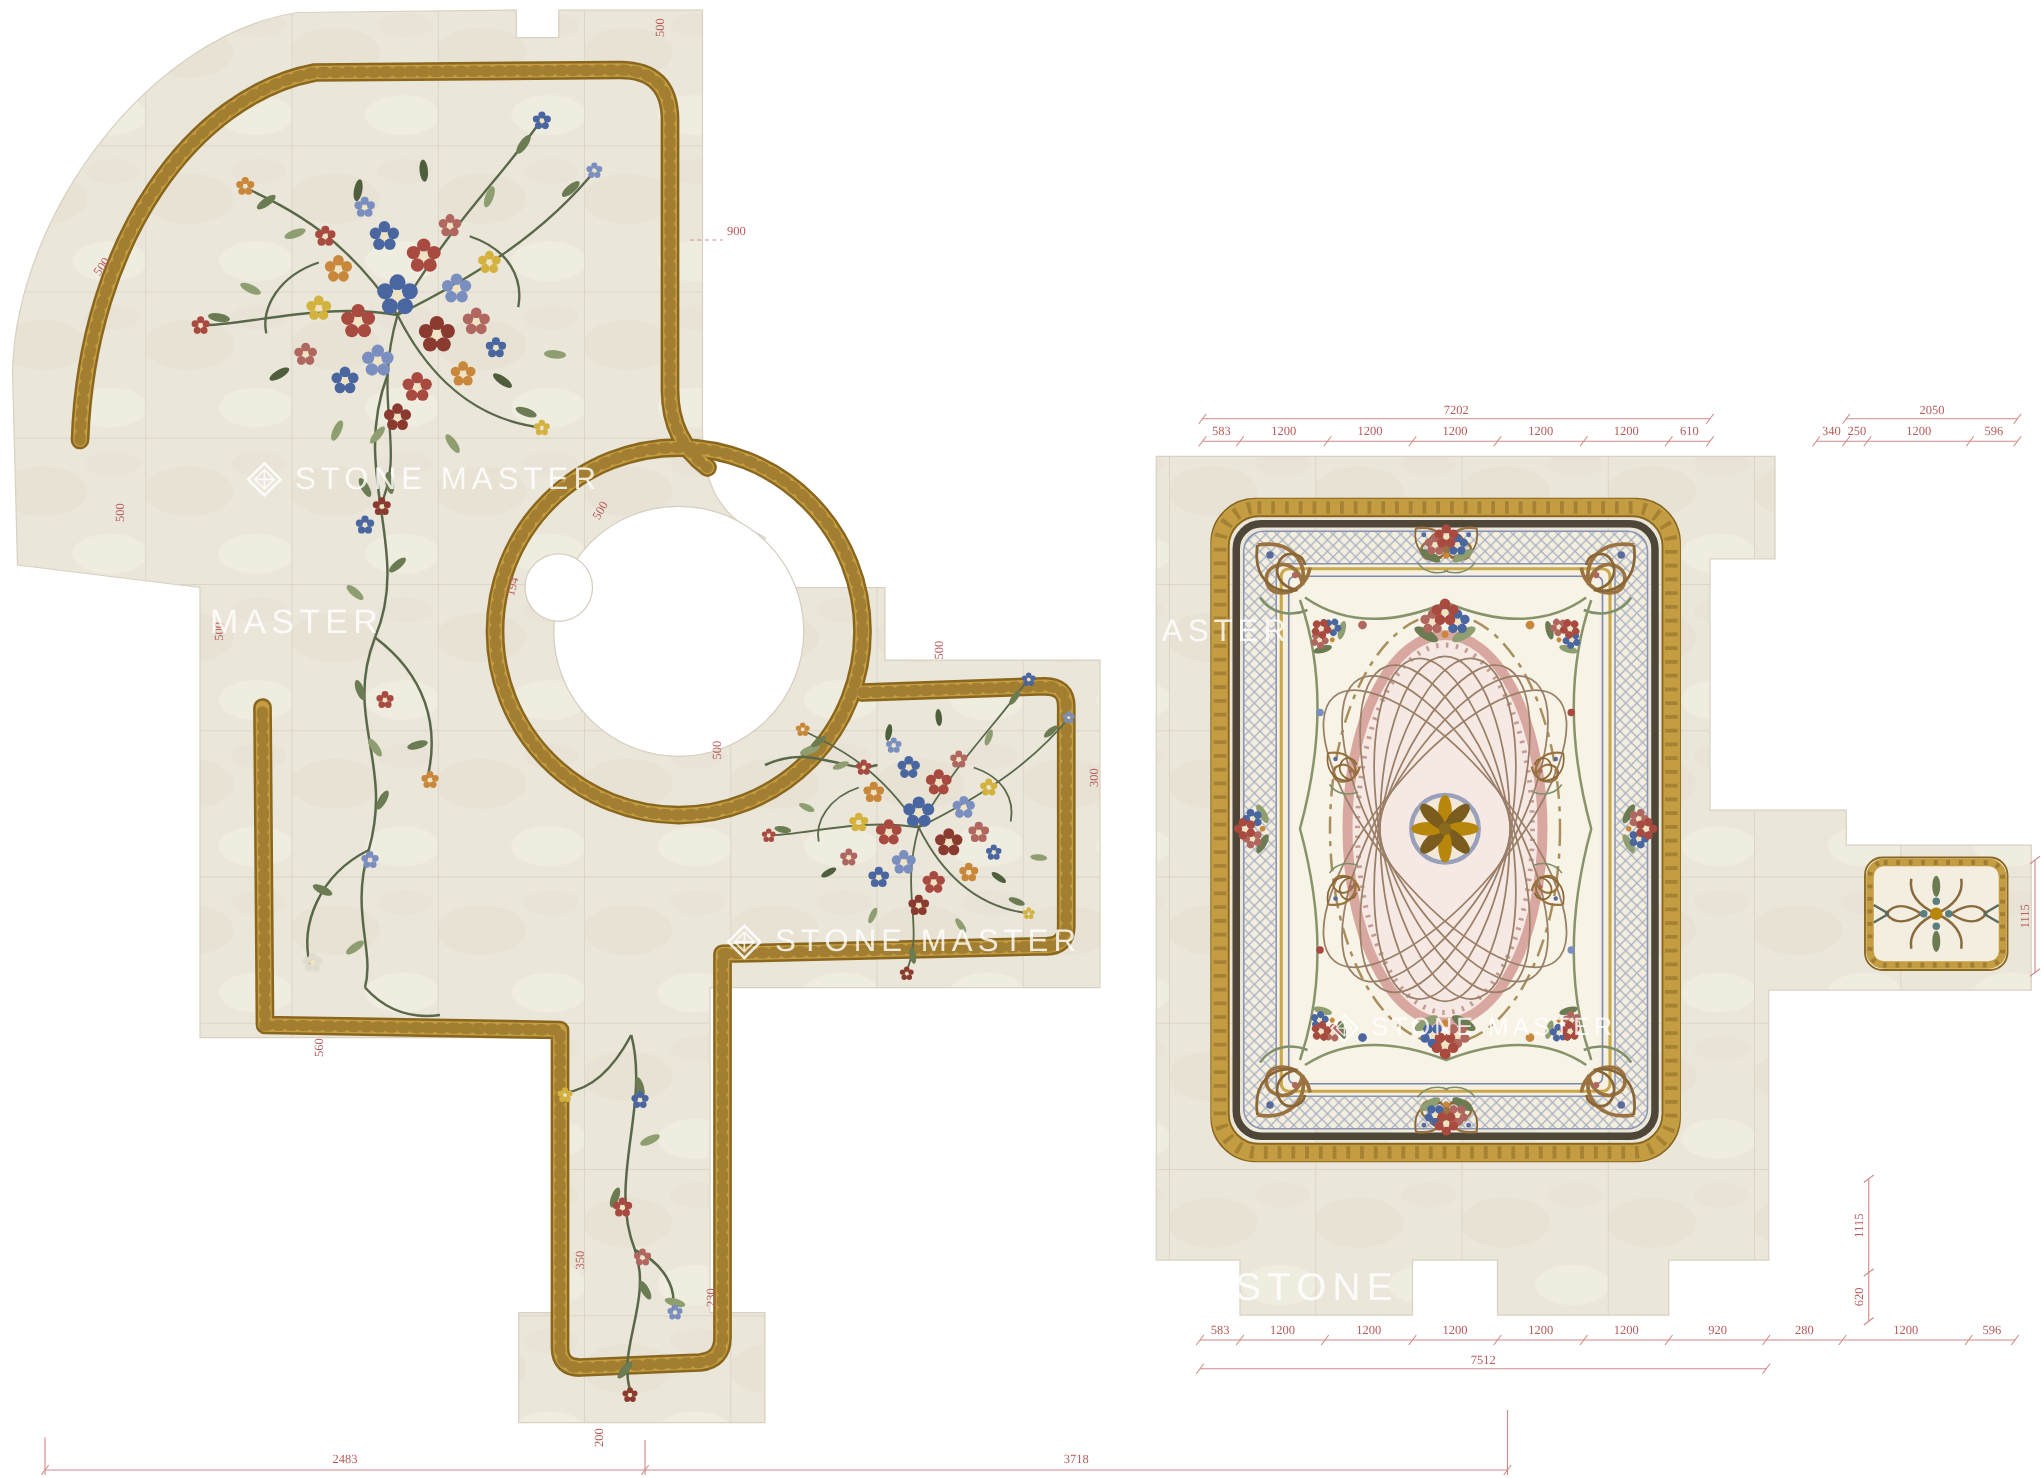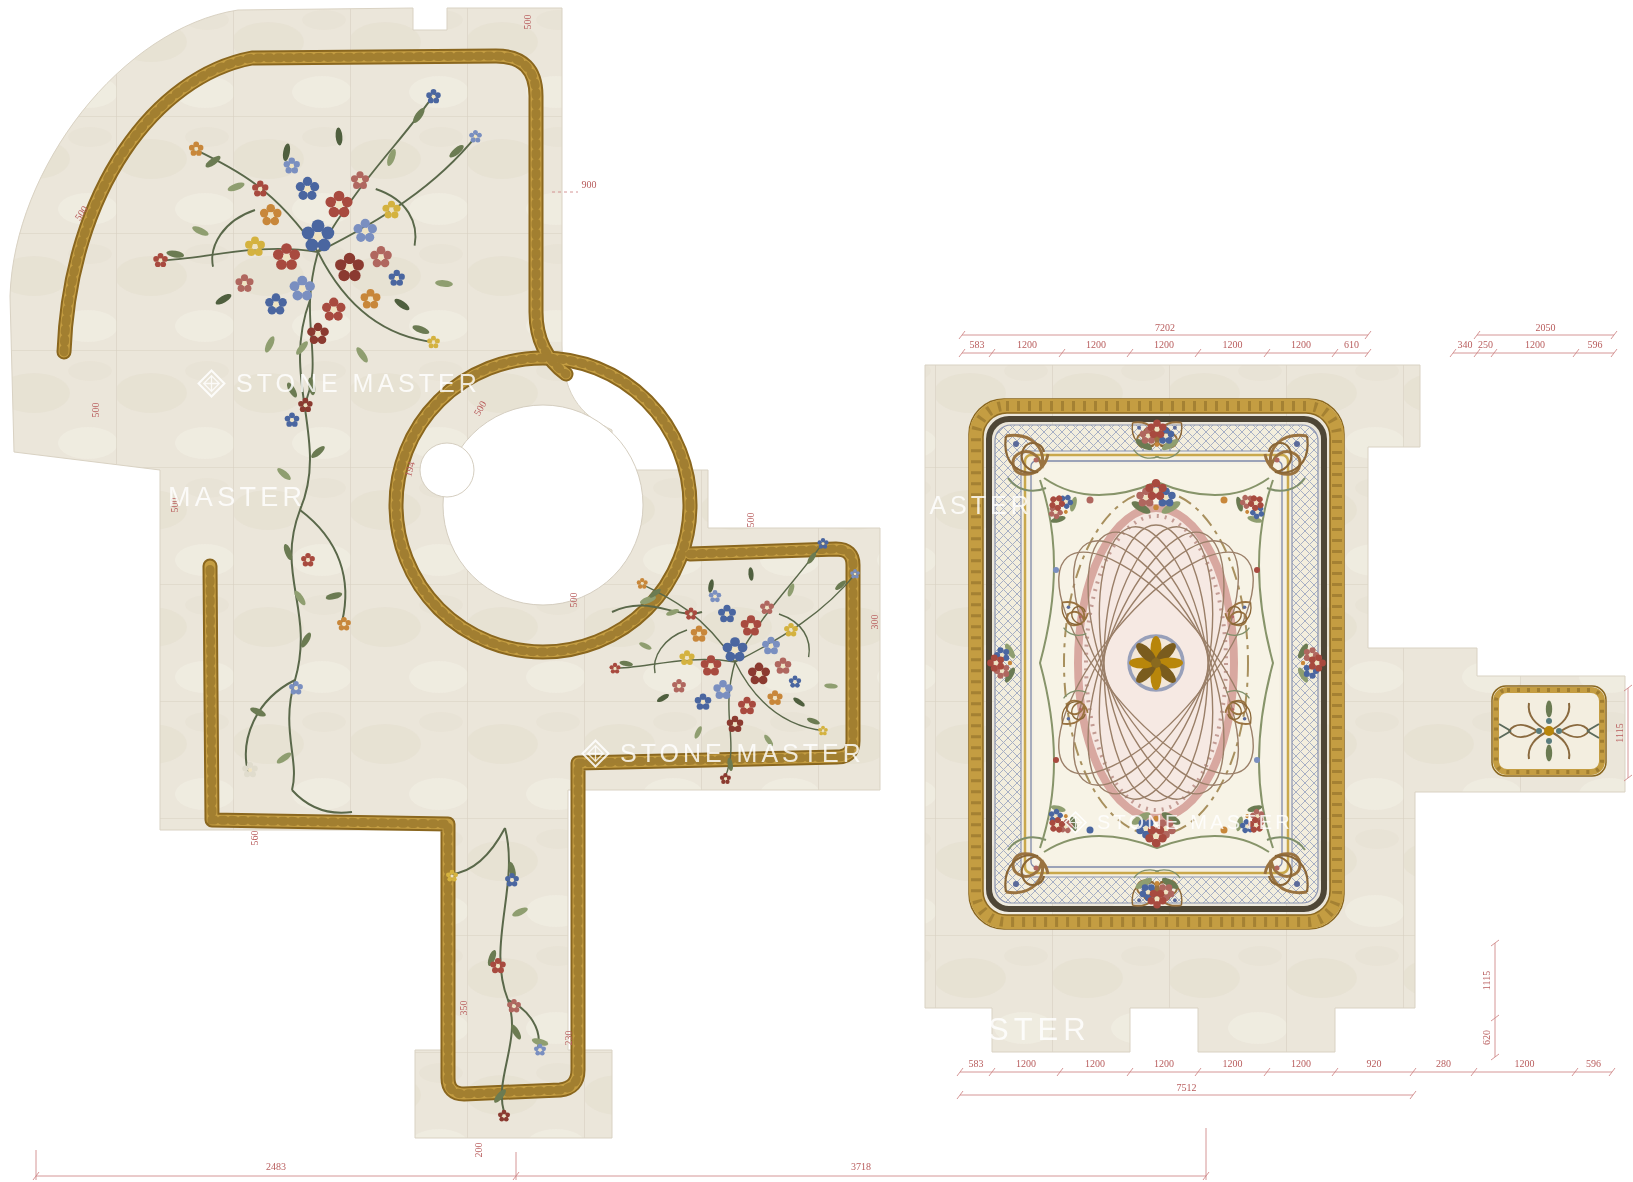--- a/index.html
+++ b/index.html
@@ -450,17 +450,17 @@
         <span>STONE MASTER</span>
       </div>
       <div class="wm" style="left: 1063px; top: 810px; font-size: 20px;">
         <svg width="25" height="25" viewBox="0 0 24 24">
   <path d="M12 2 L22 12 L12 22 L2 12 Z" fill="none" stroke="rgba(255,255,255,.85)" stroke-width="1.6"></path>
   <path d="M12 6 L18 12 L12 18 L6 12 Z M12 6 L12 18 M6 12 L18 12" fill="none" stroke="rgba(255,255,255,.8)" stroke-width="1"></path>
 </svg>
         <span>STONE MASTER</span>
       </div>
       <div class="wm" style="left: 988px; top: 1012px; font-size: 31px;">
-        <span>STER</span>
+        <span>STONE</span>
       </div>
     </div>
 
 </div>
 
 </body></html>

